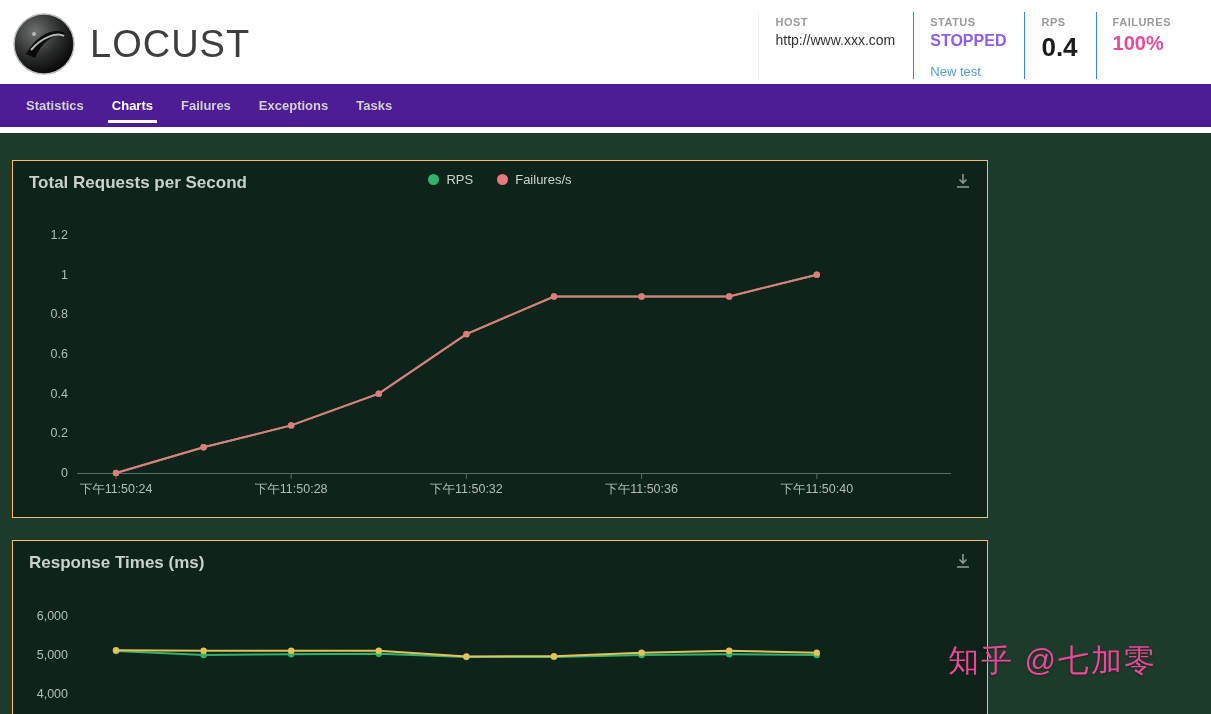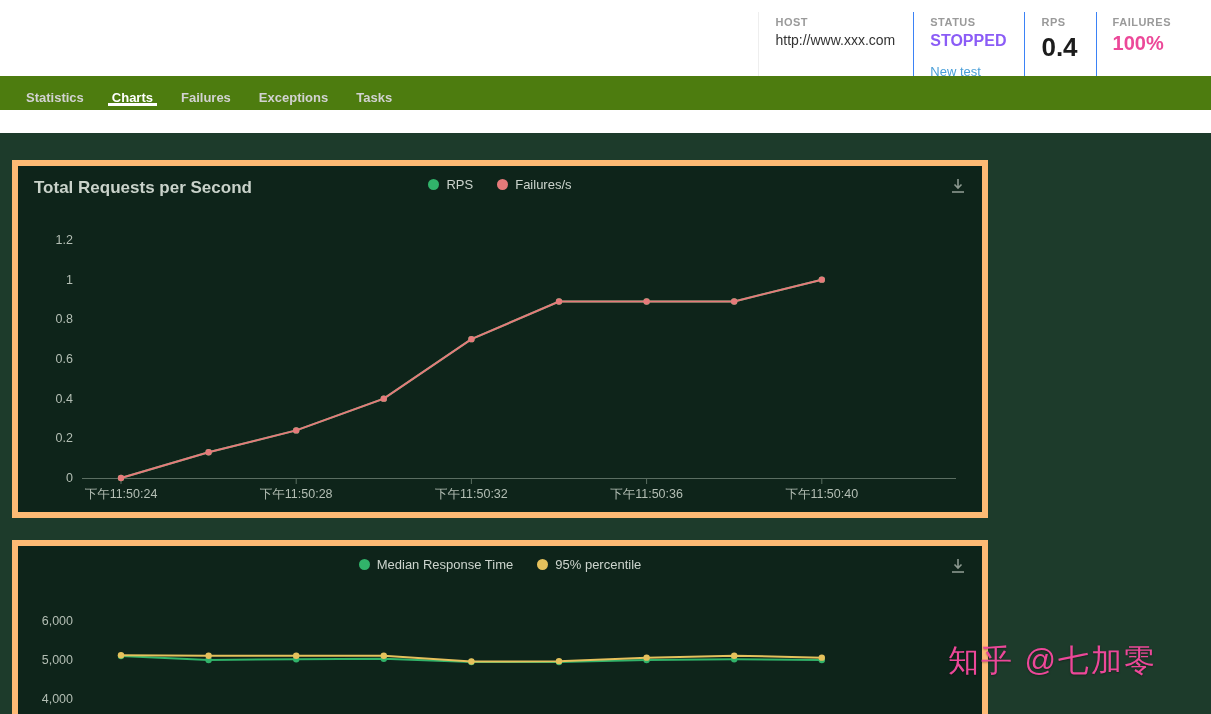--- a/index.html
+++ b/index.html
@@ -13,42 +13,58 @@
   .stat-box{padding:4px 18px 0 16px;border-left:1px solid #3b82f6}
   .stat-box:first-child{border-left:1px solid #eee}
   .stat-label{font-size:11px;color:#9a9a9a;font-weight:bold;letter-spacing:.5px;margin-bottom:4px}
   .stat-value{font-size:14px;color:#333}
   .stat-value.big{font-size:26px;font-weight:bold;color:#1c1c1c}
   .stat-value.med{font-size:20px;font-weight:bold;color:#ec4899}
   .stat-value.stopped{font-size:16px;font-weight:bold;color:#8b5cf6}
   .newtest-link{font-size:13px;color:#4a9fd8;margin-top:14px;cursor:pointer}
 
   
-  .nav{position:absolute;top:76px;left:0;width:100%;height:34px;background:#4d7c0f;display:flex;padding-left:12px;z-index:2}
+  .nav{position:absolute;top:84px;left:0;width:100%;height:43px;background:#4c1d95;display:flex;padding-left:12px;z-index:2}
   .tab{line-height:43px;padding:0 14px;font-size:13px;font-weight:bold;color:#d2d2d2;position:relative;cursor:pointer;white-space:nowrap}
   .tab.active{color:#fff}
   .tab.active::after{content:"";position:absolute;left:10px;right:10px;bottom:4px;height:3px;background:#fff}
 
   
   .main{position:absolute;top:133px;left:0;right:0;bottom:0;background:#1d3b2b}
-  .panel{position:absolute;left:12px;width:976px;height:358px;background:#0e241a;border:6px solid #fdba74}
+  .panel{position:absolute;left:12px;width:976px;height:358px;background:#0e241a;border:1px solid #fdba74}
   .panel-title{position:absolute;left:16px;top:12px;font-size:17px;font-weight:bold;color:#c9d2ca;z-index:2}
   .legend{position:absolute;top:11px;left:0;right:0;display:flex;justify-content:center;gap:24px;z-index:2}
   .legend-item{display:flex;align-items:center;gap:7px;font-size:13px;color:#ccd4cd;cursor:pointer}
   .dot{width:11px;height:11px;border-radius:50%;display:inline-block}
   .download{position:absolute;right:14px;top:10px;cursor:pointer;z-index:2}
   .chart-holder{position:absolute;left:0;top:0;width:976px;height:358px}
   .chart-holder svg{display:block}
 
   .watermark{position:absolute;left:948px;top:640px;font-size:31px;color:#ec4899;letter-spacing:2px;z-index:5;text-shadow:0 1px 2px rgba(0,0,0,.35)}
 </style>
 </head>
 <body>
 
 <div class="header">
+  <div class="logo-wrap">
+    <svg width="64" height="64" viewBox="0 0 64 64">
+      <defs>
+        <radialGradient id="lg" cx="35%" cy="30%" r="75%">
+          <stop offset="0%" stop-color="#6d726f"></stop>
+          <stop offset="55%" stop-color="#2c2e2d"></stop>
+          <stop offset="100%" stop-color="#040404"></stop>
+        </radialGradient>
+      </defs>
+      <circle cx="32" cy="32" r="30" fill="url(#lg)" stroke="#b9bdbb" stroke-width="1.5"></circle>
+      <path d="M14 42 C 26 20, 46 15, 54 22 C 43 21, 29 30, 23 46 Z" fill="#0a0a0a"></path>
+      <path d="M19 38 C 30 25, 45 20, 52 24" stroke="#dde3df" stroke-width="2" fill="none" opacity="0.8"></path>
+      <circle cx="22" cy="22" r="2" fill="#e8ece9" opacity="0.6"></circle>
+    </svg>
+    <span class="logo-text">LOCUST</span>
+  </div>
 
   <div class="header-stats">
     <div class="stat-box">
       <div class="stat-label">HOST</div>
       <div class="stat-value">http://www.xxx.com</div>
     </div>
     <div class="stat-box">
       <div class="stat-label">STATUS</div>
       <div class="stat-value stopped">STOPPED</div>
       <div class="newtest-link">New test</div>
@@ -128,30 +144,21 @@
           <circle cx="453.4" cy="173.16666666666666" r="3.2" fill="#e57a7a"></circle>
           <circle cx="541" cy="135.48333333333332" r="3.2" fill="#e57a7a"></circle>
           <circle cx="628.5999999999999" cy="135.48333333333332" r="3.2" fill="#e57a7a"></circle>
           <circle cx="716.1999999999999" cy="135.48333333333332" r="3.2" fill="#e57a7a"></circle>
           <circle cx="803.8" cy="113.66666666666666" r="3.2" fill="#e57a7a"></circle>
         </svg>
       </div>
   </div>
 
   <div class="panel" style="top:407px">
-    <div class="legend">
-      <span class="legend-item">
-        <span class="dot" style="background: rgb(49, 179, 106);"></span>
-        <span>Median Response Time</span>
-      </span>
-      <span class="legend-item">
-        <span class="dot" style="background: rgb(229, 193, 92);"></span>
-        <span>95% percentile</span>
-      </span>
-    </div>
+    <div class="panel-title">Response Times (ms)</div>
     <svg class="download" width="20" height="20" viewBox="0 0 20 20">
       <path d="M10 3v9M6.5 8.5L10 12l3.5-3.5" stroke="#8b988f" stroke-width="1.6" fill="none"></path>
       <path d="M4 16h12" stroke="#8b988f" stroke-width="1.6"></path>
     </svg>
     <div class="chart-holder">
         <svg width="976" height="358">
           <line x1="64" y1="232.5" x2="938" y2="232.5" stroke="#5b6e62"></line>
           <line x1="103" y1="232" x2="103" y2="238" stroke="#5b6e62"></line>
           <text x="103" y="252" text-anchor="middle" fill="#b3beb4" font-size="12.5">下午11:50:24</text>
           <line x1="278.2" y1="232" x2="278.2" y2="238" stroke="#5b6e62"></line>

